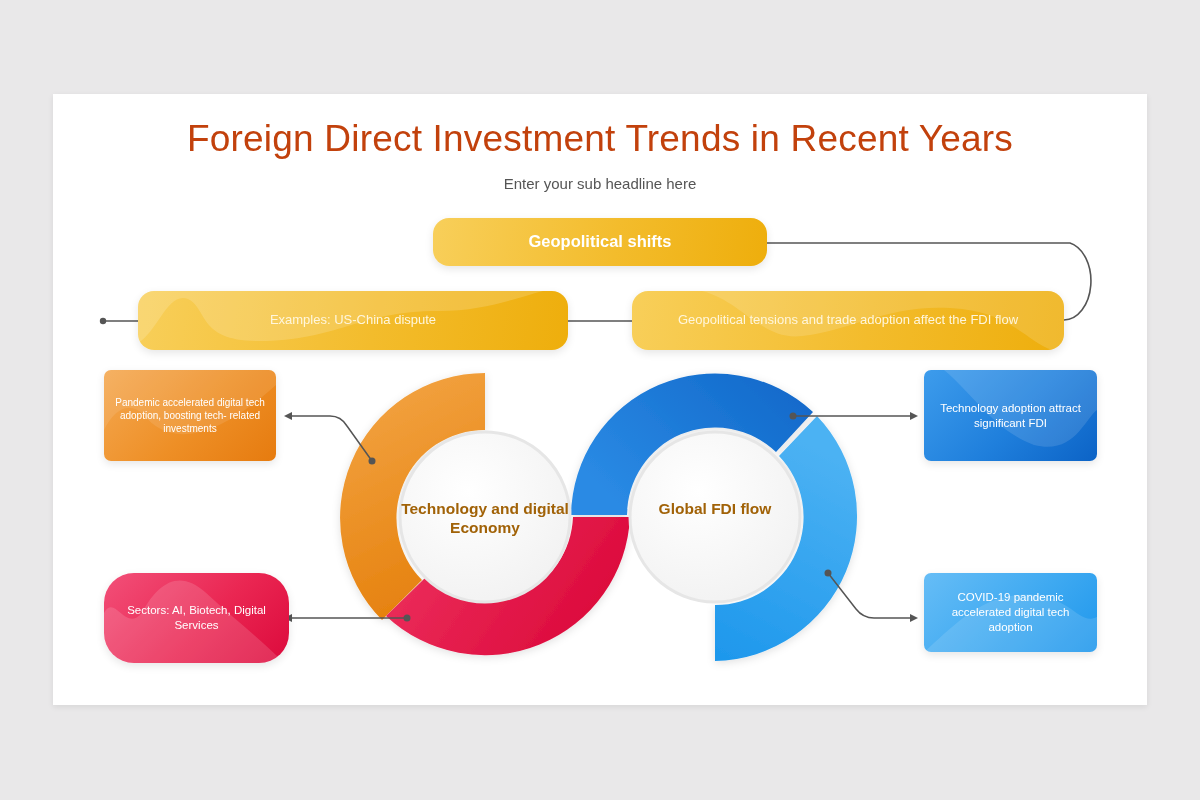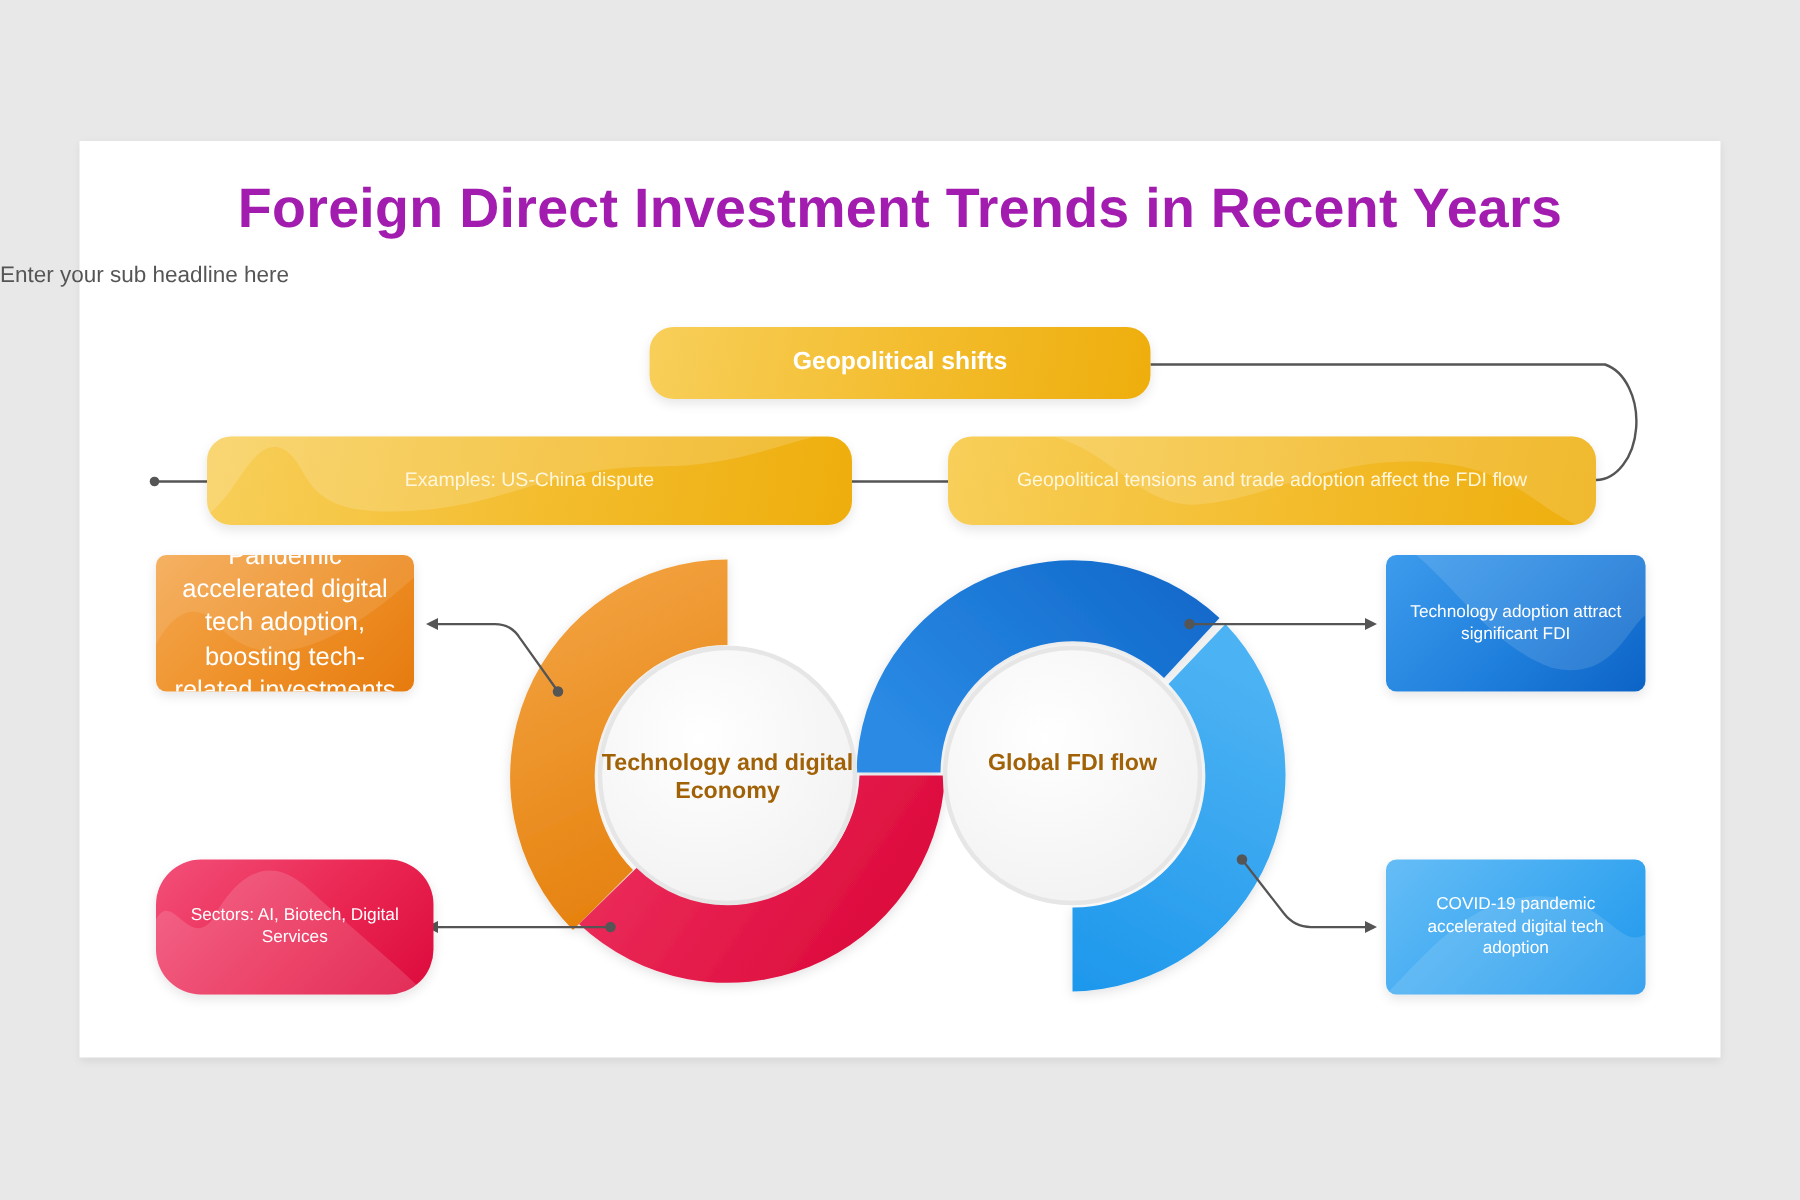--- a/index.html
+++ b/index.html
@@ -9,25 +9,25 @@
     font-family:"Liberation Sans", "DejaVu Sans", sans-serif;
     position:relative;
   }
   .slide {
     position:absolute; left:53px; top:94px; width:1094px; height:611px;
     background:#ffffff;
     box-shadow:0 2px 6px rgba(0,0,0,0.08);
   }
   .title {
     position:absolute; left:0; top:118px; width:1200px; text-align:center;
-    font-size:37px; color:#a21caf; letter-spacing:0.2px; font-weight:bold;
+    font-size:37px; color:#c2410c; letter-spacing:0.2px; font-weight:normal;
     margin:0;
   }
   .subtitle {
-    position:absolute; left:0; top:175px; width:1200px; text-align:left;
+    position:absolute; left:0; top:175px; width:1200px; text-align:center;
     font-size:15px; color:#555555;
   }
   svg.diagram { position:absolute; left:0; top:0; width:1200px; height:800px; }
   .box {
     position:absolute; border-radius:7px; color:#ffffff;
     display:flex; align-items:center; justify-content:center; text-align:center;
     overflow:hidden;
     box-shadow:0 3px 8px rgba(0,0,0,0.10);
   }
   .box .wave {
@@ -129,35 +129,35 @@
   <svg class="wave" viewBox="0 0 432 59" preserveAspectRatio="none">
     <path d="M70,0 C110,10 130,50 170,45 C220,40 260,10 330,18 C380,24 395,50 420,59 L432,59 L432,0 Z" fill="rgba(255,255,255,0.14)"></path>
   </svg>
   <span class="txt" style="font-size:13px; color:#fff6dc;">Geopolitical tensions and trade adoption affect the FDI flow</span>
 </div>
 
 <div class="box orange" style="left:104px; top:370px; width:172px; height:91px;">
   <svg class="wave" viewBox="0 0 172 91" preserveAspectRatio="none">
     <path d="M0,91 L0,60 C10,40 25,30 40,45 C60,70 100,80 172,15 L172,0 L0,0 Z" fill="rgba(255,255,255,0.10)"></path>
   </svg>
-  <span class="txt" style="font-size:17px; padding:0 10px;">Pandemic accelerated digital tech adoption, boosting tech- related investments</span>
+  <span class="txt" style="font-size:10px; padding:0 10px;">Pandemic accelerated digital tech adoption, boosting tech- related investments</span>
 </div>
 
 <div class="box red" style="left:104px; top:573px; width:185px; height:90px;border-radius:30px;">
   <svg class="wave" viewBox="0 0 172 90" preserveAspectRatio="none">
     <path d="M0,90 L0,40 C10,20 20,60 35,40 C50,10 70,-5 95,20 C120,45 150,70 172,95 Z" fill="rgba(255,255,255,0.14)"></path>
   </svg>
   <span class="txt" style="font-size:11.5px; padding:0 10px;">Sectors:  AI, Biotech, Digital Services</span>
 </div>
 
 <div class="box blue-d" style="left:924px; top:370px; width:173px; height:91px;">
   <svg class="wave" viewBox="0 0 173 91" preserveAspectRatio="none">
     <path d="M20,0 C50,25 70,60 110,75 C150,85 160,50 173,40 L173,0 Z" fill="rgba(255,255,255,0.12)"></path>
   </svg>
   <span class="txt" style="font-size:11.5px; padding:0 10px;">Technology adoption attract significant FDI</span>
 </div>
 
-<div class="box blue-l" style="left:924px; top:573px; width:173px; height:90px;">
+<div class="box blue-l" style="left:924px; top:573px; width:173px; height:79px;">
   <svg class="wave" viewBox="0 0 173 90" preserveAspectRatio="none">
     <path d="M0,90 C30,60 60,20 110,25 C150,30 155,60 173,50 L173,90 Z" fill="rgba(255,255,255,0.12)"></path>
   </svg>
   <span class="txt" style="font-size:11.5px; padding:0 10px;">COVID-19 pandemic accelerated  digital tech adoption</span>
 </div>
 
 </body></html>

